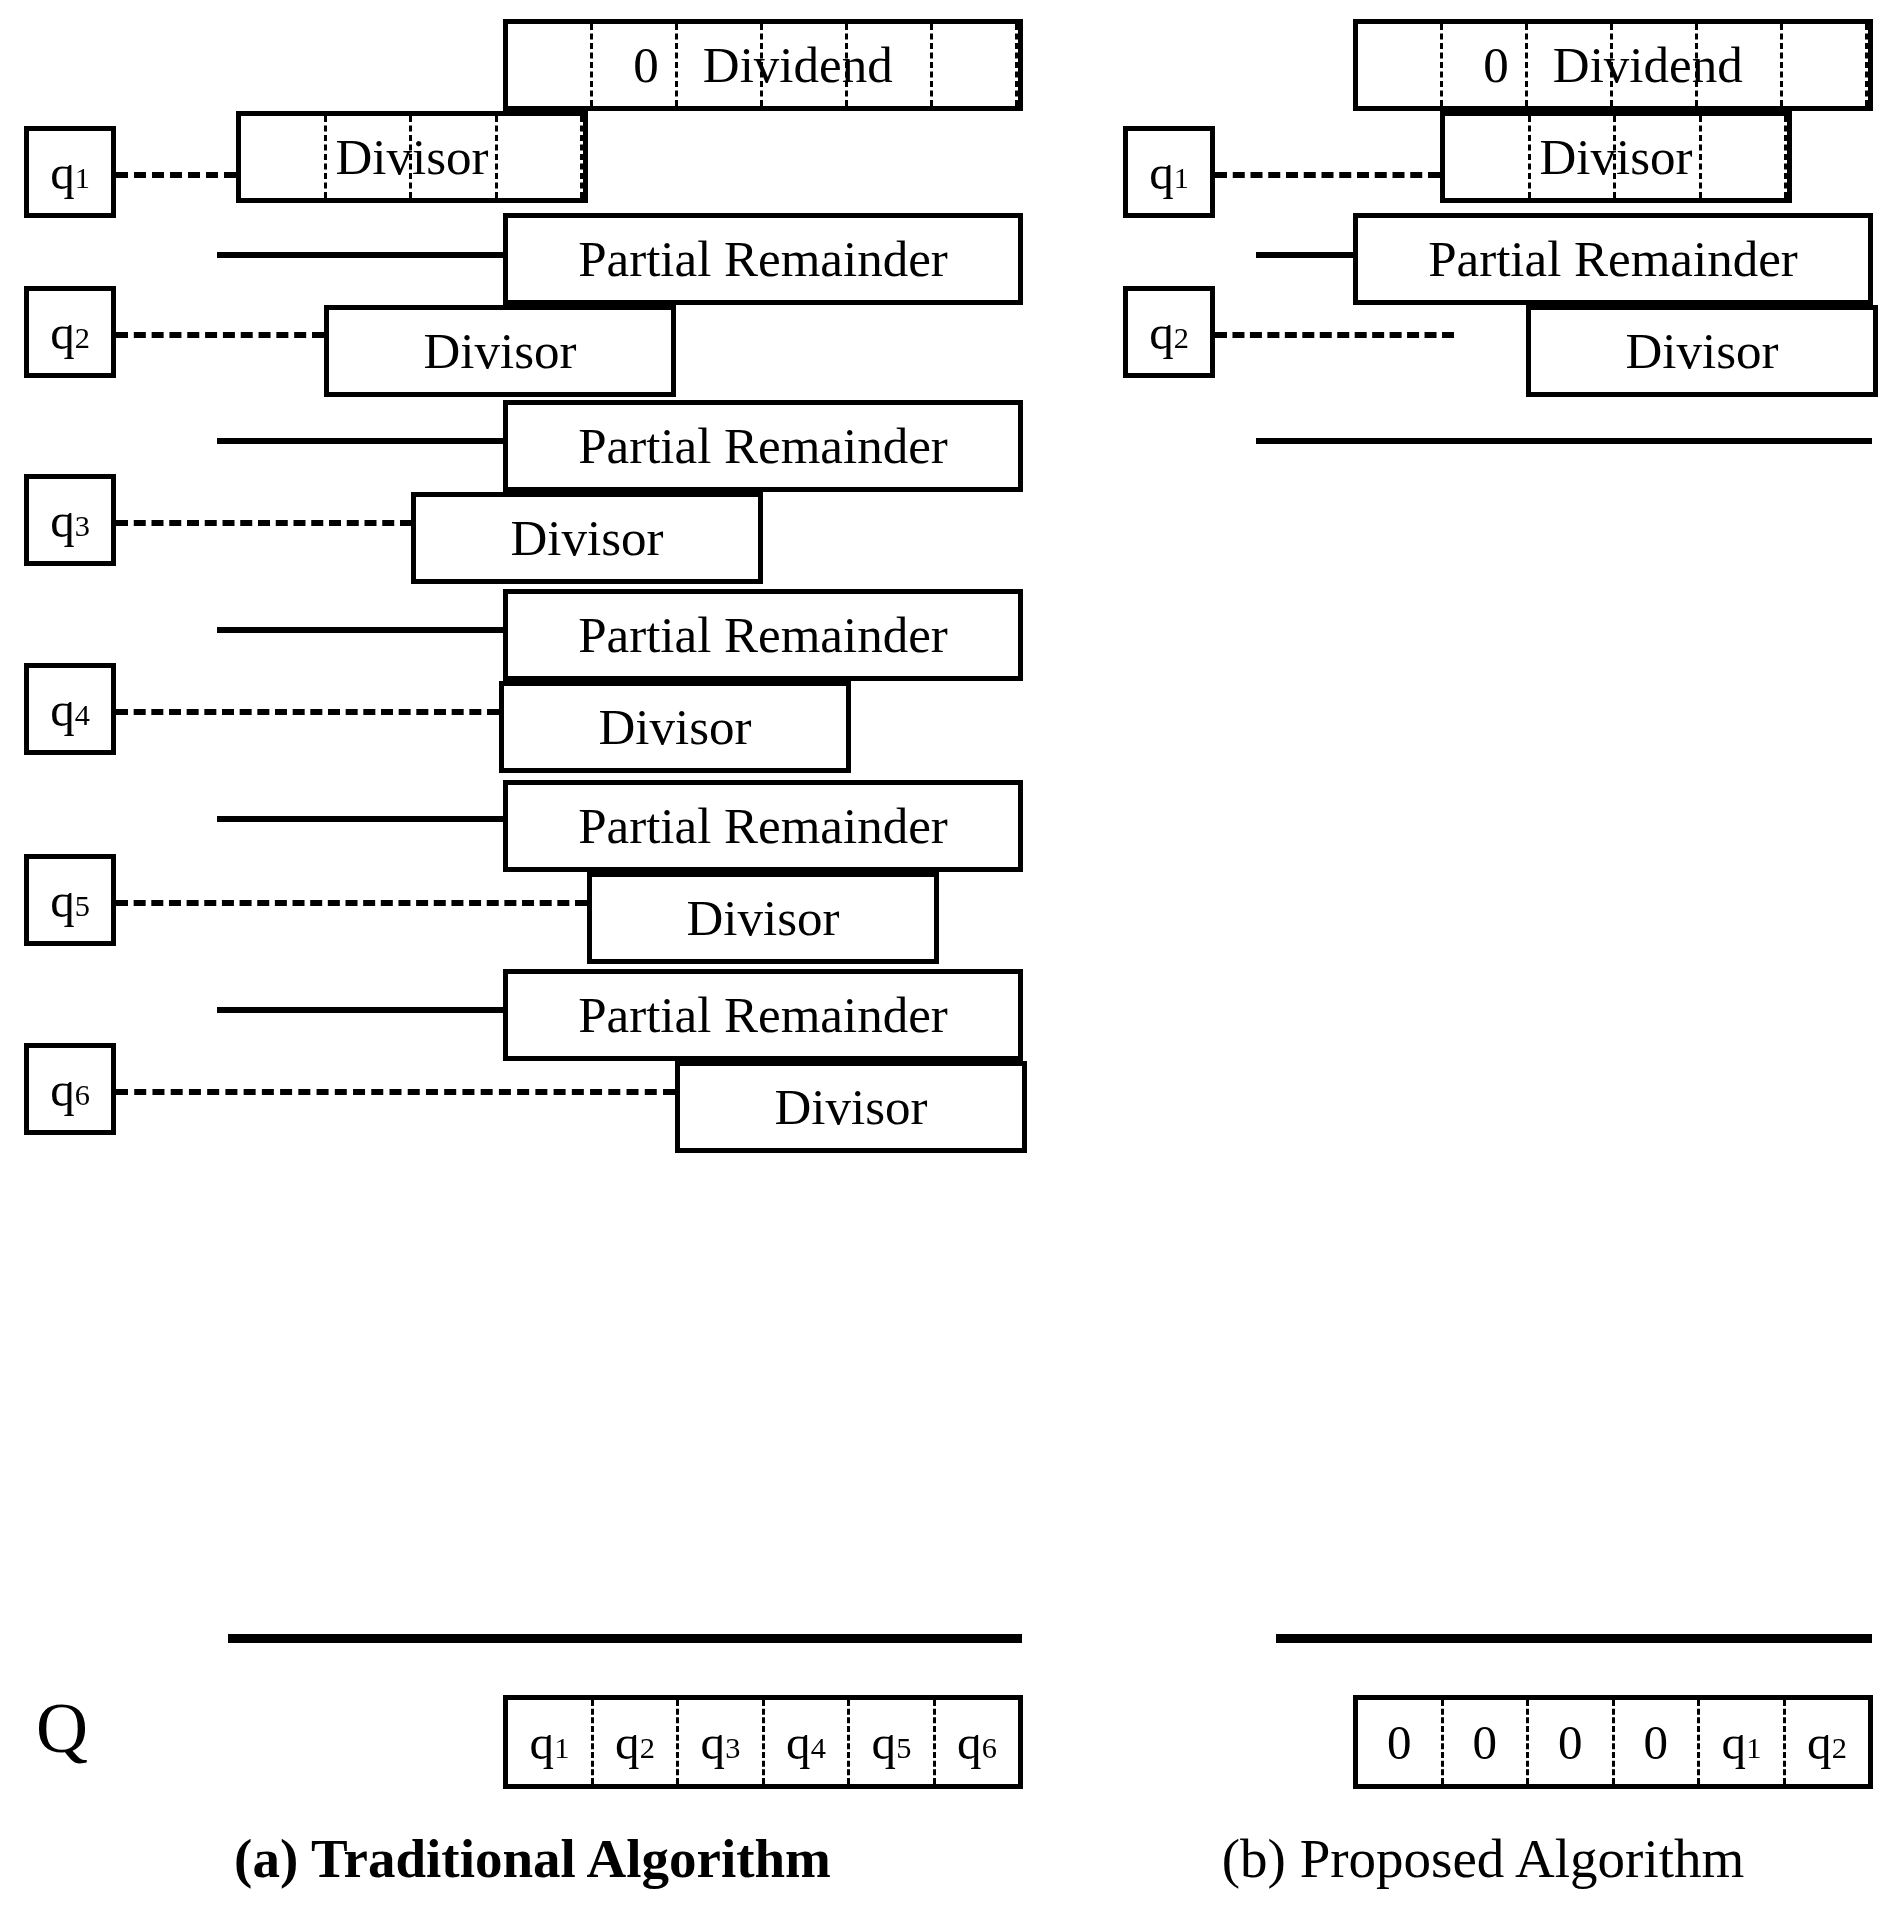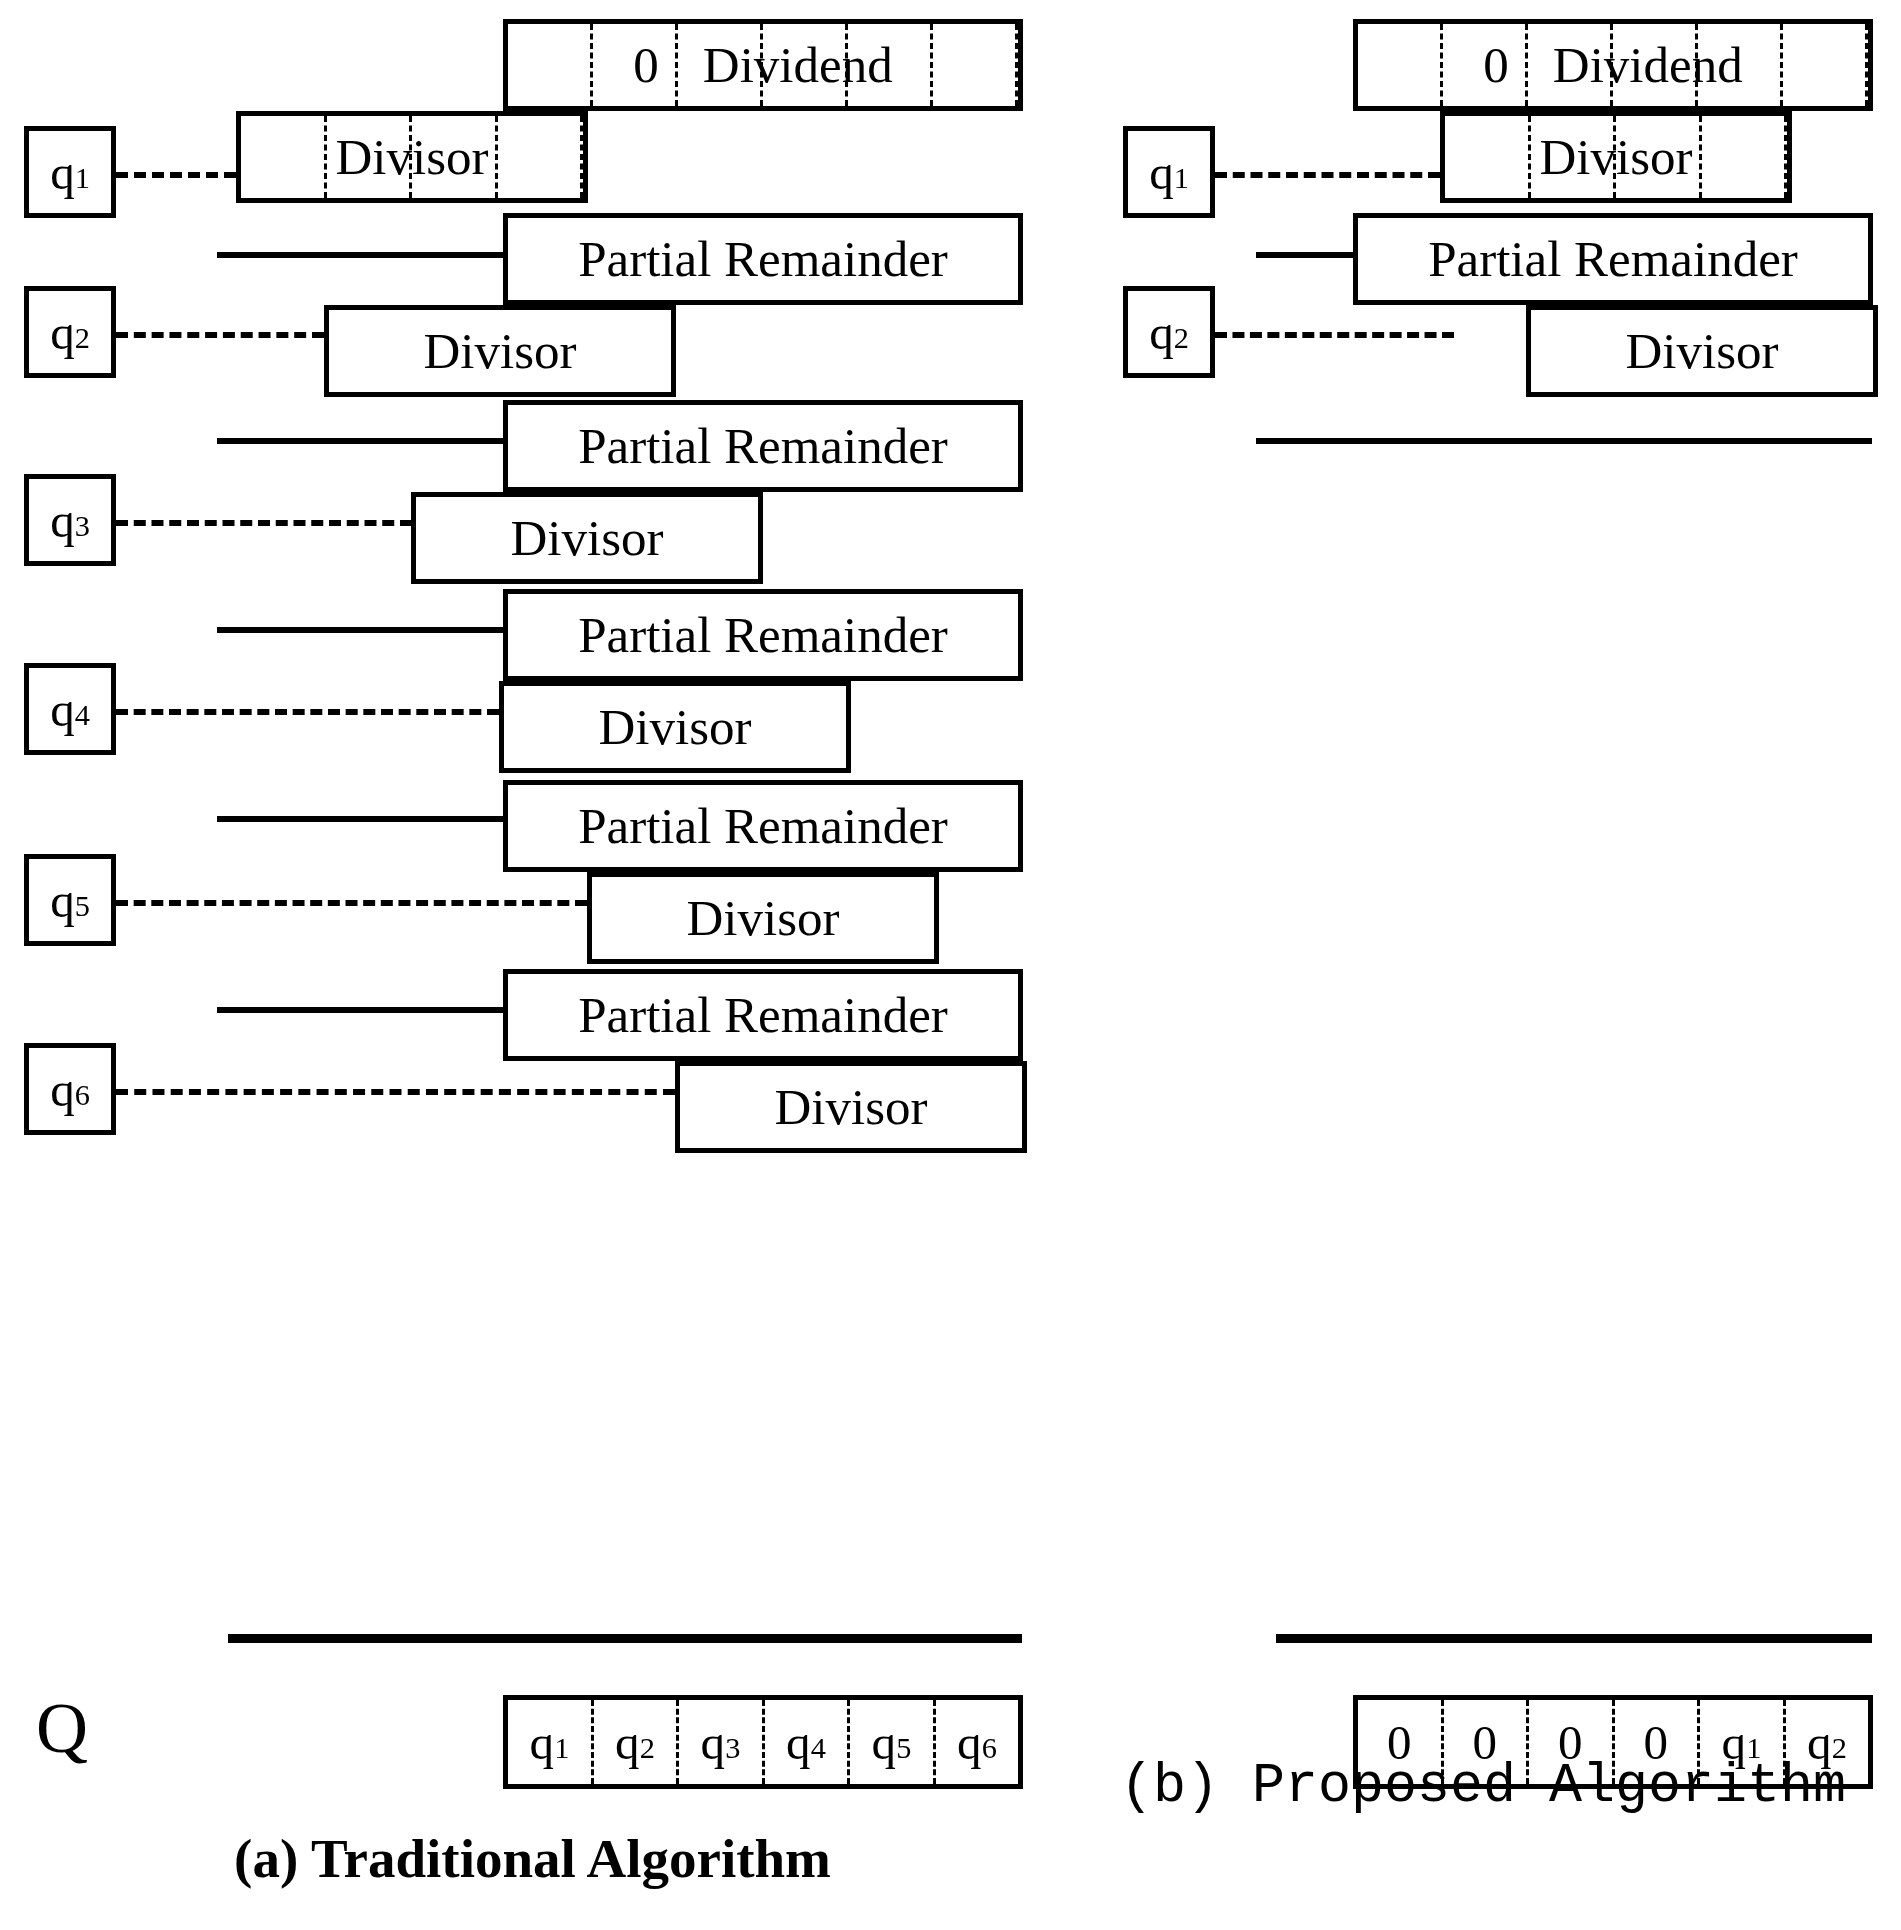--- a/index.html
+++ b/index.html
@@ -339,16 +339,16 @@
         </div>
     </div>
     <div class="cell">
       <div class="cell-text">
           <span>q</span>
           <sub>2</sub>
         </div>
     </div>
   </div>
 
-  <div class="caption" style="left:1065px; top:1759px; width:836px;font-family:Liberation Mono, monospace;">(b) Proposed Algorithm</div>
+  <div class="caption" style="left:1065px; top:1831px; width:836px;">(b) Proposed Algorithm</div>
 
 </div>
 
 
 </body></html>

